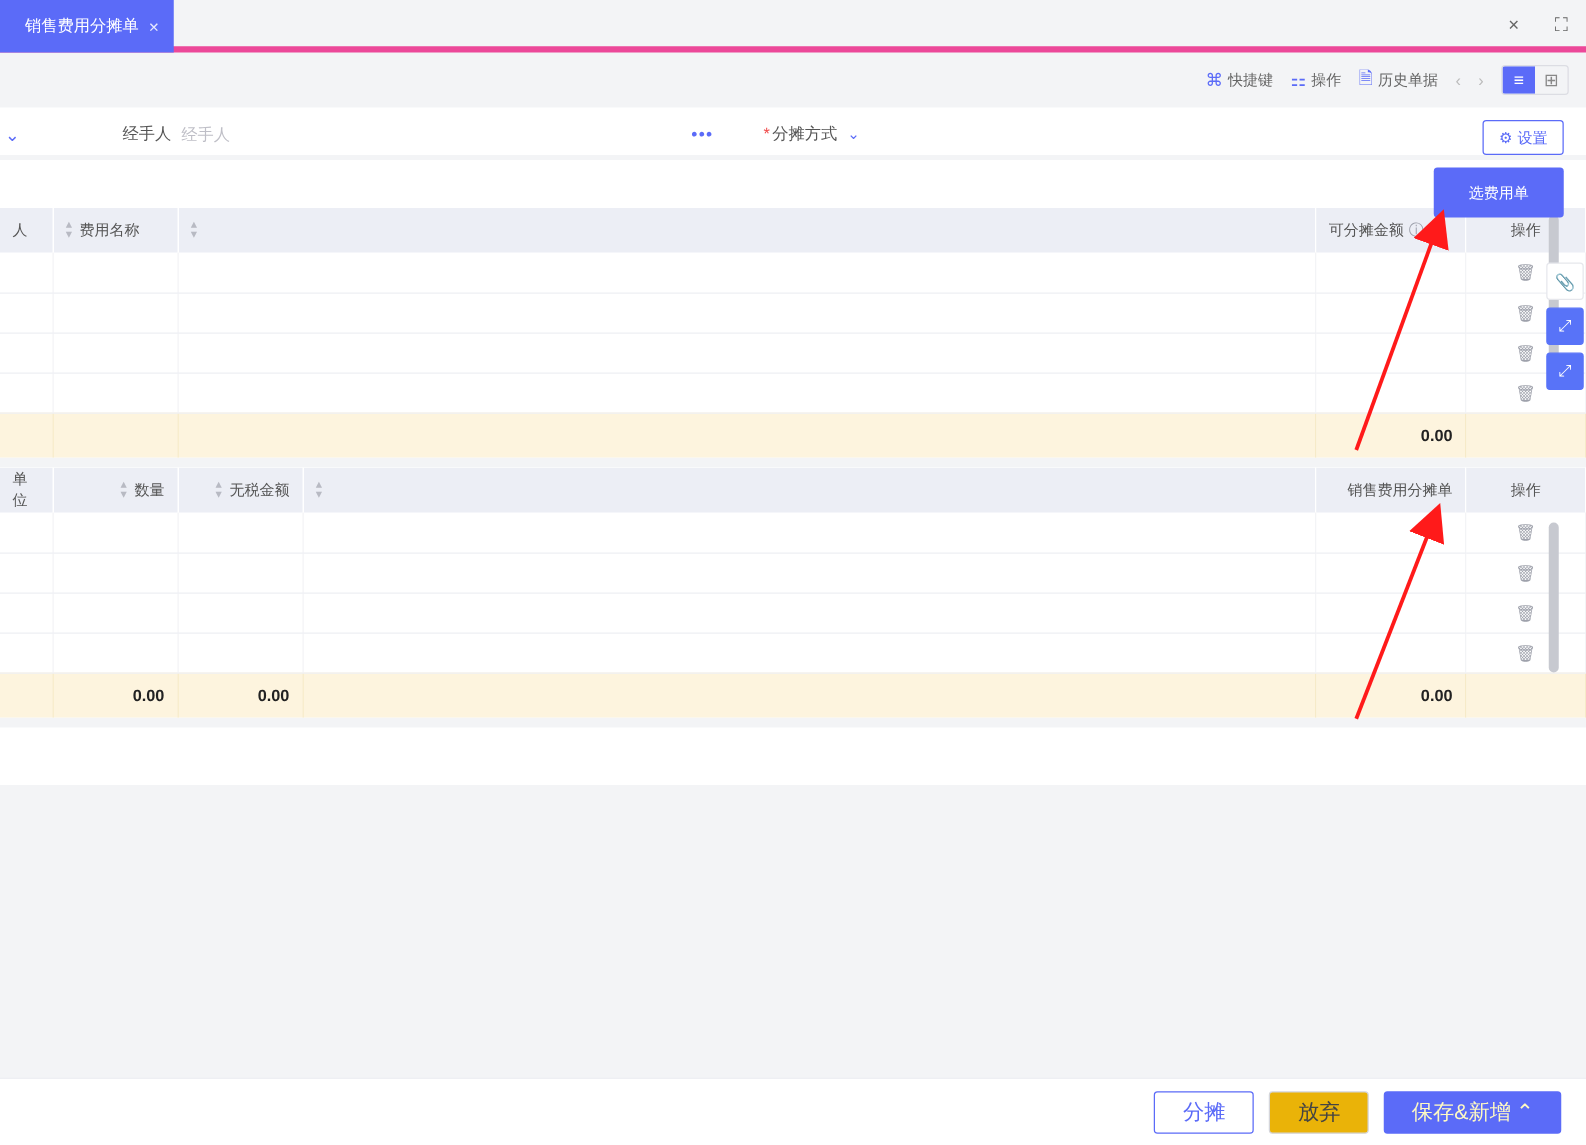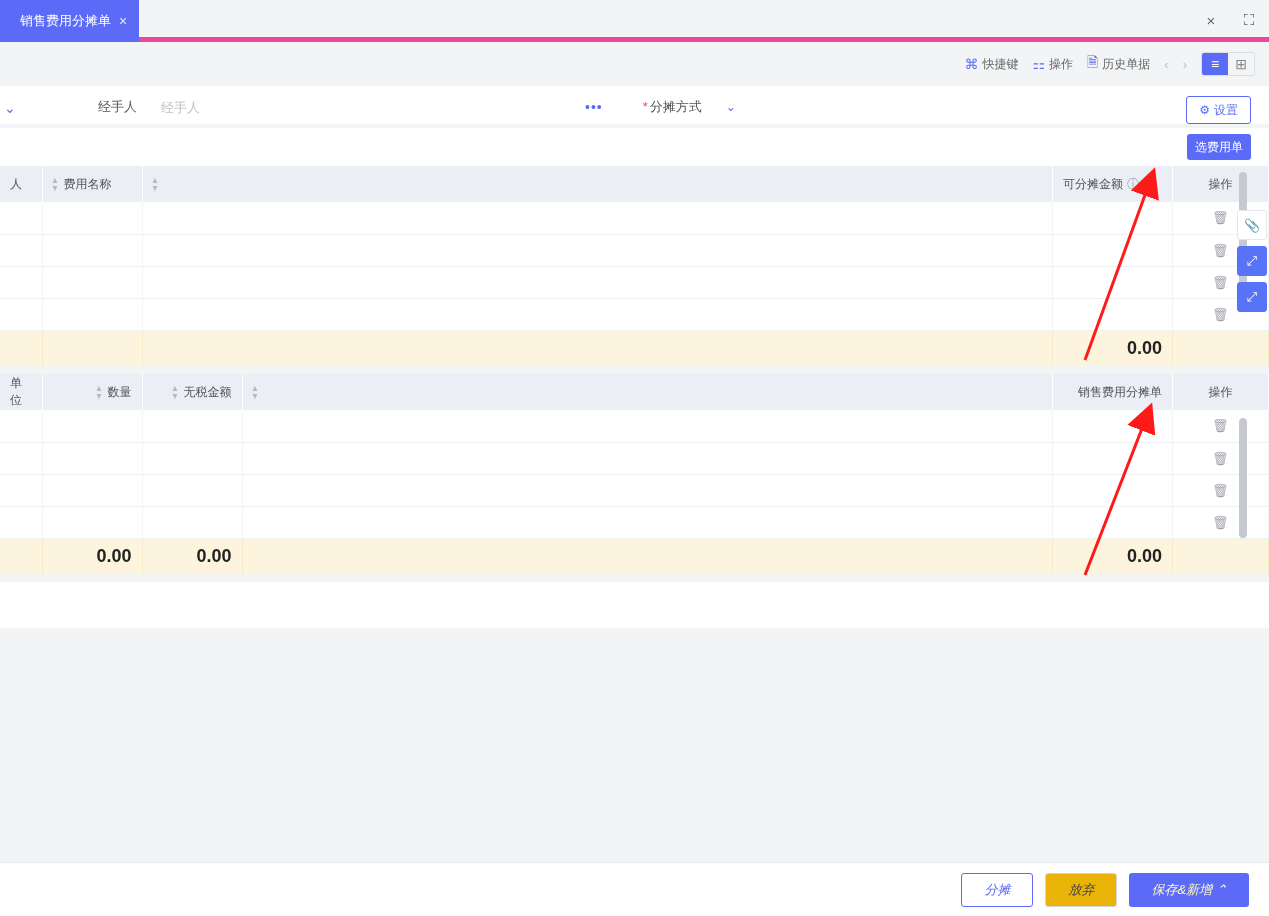--- a/index.html
+++ b/index.html
@@ -17,55 +17,55 @@
   .toolbar-link { display: flex; align-items: center; gap: 4px; cursor: pointer; }
   .toolbar-link .ico { color: #5b6bf8; font-size: 14px; }
   .pager-arrow { color: #bbb; font-size: 13px; cursor: pointer; }
   .view-toggle { display: flex; border: 1px solid #dcdde3; border-radius: 3px; overflow: hidden; }
   .view-btn { width: 26px; height: 22px; display: flex; align-items: center; justify-content: center; font-size: 14px; cursor: pointer; }
   .view-btn.active { background: #5b6bf8; color: #fff; }
   .view-btn:not(.active){ color:#888; }
 
   
   .form-area { background: #fff; padding: 12px 18px 8px 18px; display: flex; align-items: center; gap: 40px; position: relative; }
-  .form-item { display: flex; align-items: center; gap: 24px; }
+  .form-item { display: flex; align-items: center; gap: 8px; }
   .form-label { color: #555; font-size: 13px; white-space: nowrap; }
   .req { color: #f04848; margin-right: 2px; }
   .form-input { border: none; outline: none; font-size: 13px; color: #333; min-width: 400px; }
   .form-input::placeholder { color: #bfbfc7; }
   .field-more { color: #5b6bf8; font-size: 14px; cursor: pointer; letter-spacing: 1px; }
   .field-caret { color: #5b6bf8; font-size: 12px; cursor: pointer; }
   .settings-btn { position: absolute; right: 18px; top: 10px; border: 1px solid #5b6bf8; color: #5b6bf8; background: #fff; border-radius: 3px; height: 28px; padding: 0 12px; display: flex; align-items: center; gap: 4px; cursor: pointer; font-size: 12px; }
   .left-caret-holder { position:absolute; left:4px; top:14px; color:#5b6bf8; font-size:14px; cursor:pointer; }
 
   
   .table-block { background: #fff; margin-top: 4px; position: relative; }
-  .block-btn { position: absolute; top: 6px; right: 18px; background: #5b6bf8; color: #fff; border: none; border-radius: 3px; height: 26px; padding: 0 8px; font-size: 12px; cursor: pointer; z-index: 2; }
+  .block-btn { position: absolute; top: 6px; right: 18px; background: #5b6bf8; color: #fff; border: none; border-radius: 3px; height: 40px; padding: 0 28px; font-size: 12px; cursor: pointer; z-index: 2; }
   .table-block .block-btn-holder { height: 38px; }
 
   table { width: 100%; border-collapse: collapse; table-layout: fixed; }
   thead th { background: #eceef5; font-weight: normal; color: #555; font-size: 12px; height: 36px; border-right: 1px solid #fff; text-align: left; padding: 0 10px; position: relative; }
   tbody td { height: 32px; border-bottom: 1px solid #eef0f3; border-right: 1px solid #f3f4f6; padding: 0 10px; font-size: 12px; color: #333; text-align: right; }
   .op-col { text-align: center !important; }
   .sort-icon { color: #b8bac3; font-size: 10px; margin-right: 6px; display:inline-block; line-height:8px; vertical-align:middle; }
   .help-ico { color:#9da0ab; font-size:12px; margin-left:4px; }
-  tfoot td { background: #fdf4de; height: 36px; font-weight: bold; font-size: 18px; color:#222; text-align: right; padding: 0 10px; border-right: 1px solid #f6eac8;}
+  tfoot td { background: #fdf4de; height: 36px; font-weight: bold; font-size: 13px; color:#222; text-align: right; padding: 0 10px; border-right: 1px solid #f6eac8;}
 
   .trash-ico { color: #9ea1ab; font-size: 13px; cursor: pointer; }
 
   
   .side-rail { position: absolute; right: 0; top: 210px; width: 34px; display: flex; flex-direction: column; align-items: center; gap: 6px; z-index: 10; }
   .rail-btn { width: 30px; height: 30px; display: flex; align-items: center; justify-content: center; background: #fff; border: 1px solid #e6e7ec; border-radius: 3px; color: #888; cursor: pointer; }
   .rail-btn.primary { background: #5873f8; border-color: #5873f8; color:#fff; }
 
   .scroll-indicator { position: absolute; right: 22px; width: 8px; background: #c7c9d0; border-radius: 4px; }
 
   
   .footer { position: absolute; bottom: 0; left: 0; right: 0; height: 54px; background: #fff; border-top: 1px solid #e9eaef; display: flex; align-items: center; justify-content: flex-end; gap: 12px; padding: 0 20px; }
-  .ft-btn { height: 34px; padding: 0 22px; border-radius: 3px; font-size: 13px; cursor: pointer; display:flex; align-items:center; gap:4px;font-style:italic;}
+  .ft-btn { height: 34px; padding: 0 22px; border-radius: 3px; font-size: 17px; cursor: pointer; display:flex; align-items:center; gap:4px;}
   .ft-outline-primary { border:1px solid #5b6bf8; color:#5b6bf8; background:#fff; }
   .ft-outline { border:1px solid #d4d5db; color:#444; background:#eab308; }
   .ft-primary { background:#5b6bf8; color:#fef9c3; border:none; }
 
   
   .arrow-svg { position:absolute; pointer-events:none; z-index:20; }
 
   .middle-gap { height: 8px; background:#f3f4f6; }
   .plain-block { background:#fff; height:46px; }
 </style>

